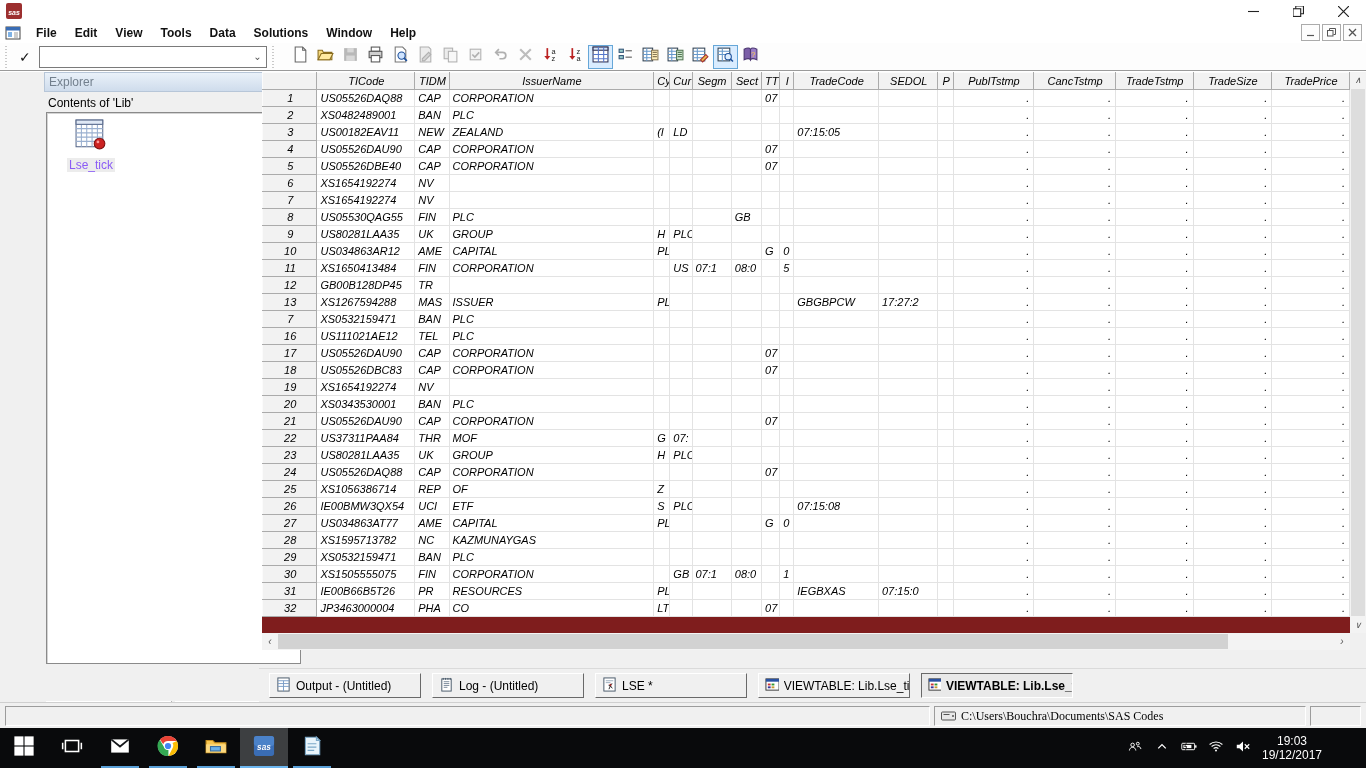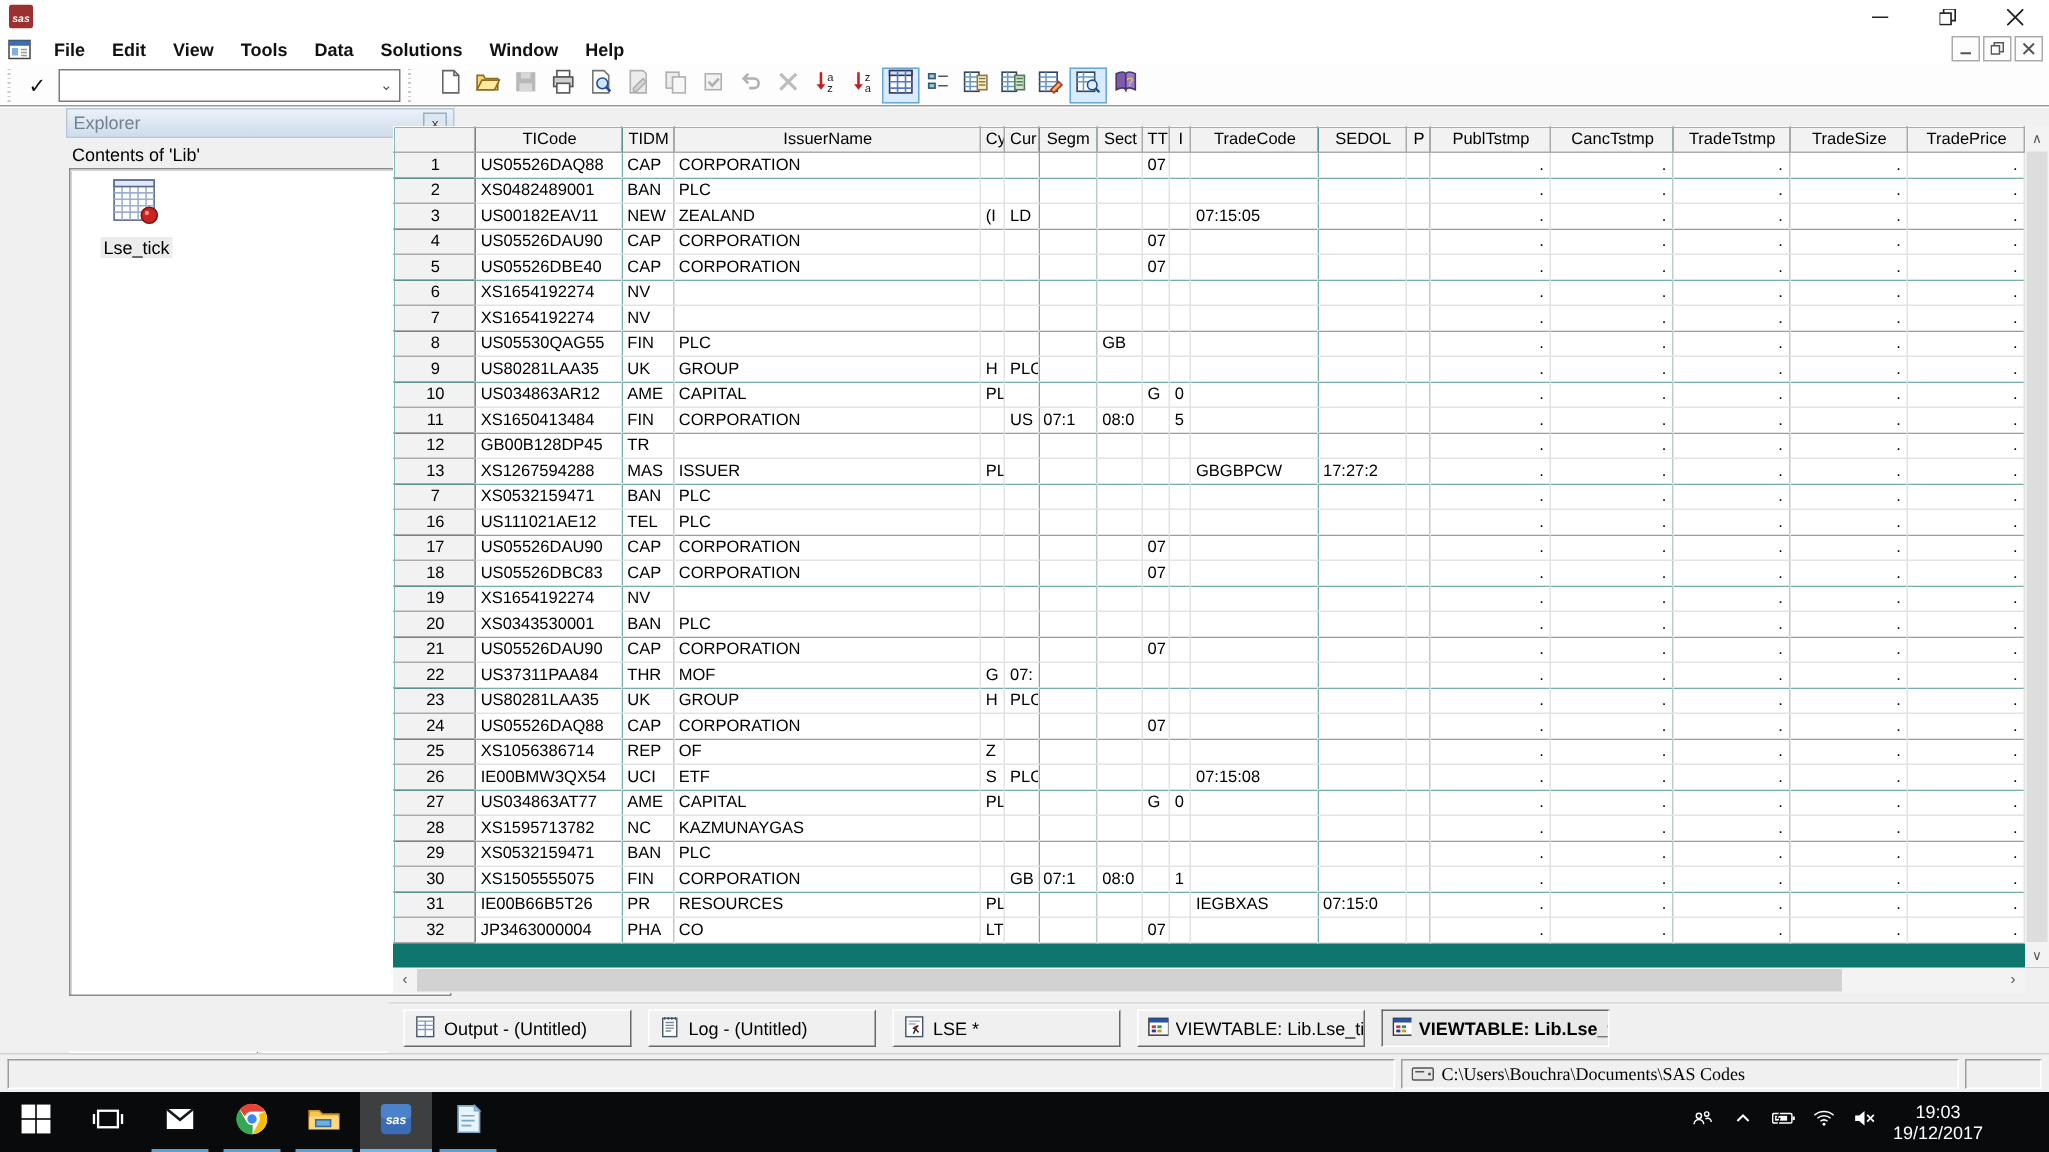--- a/index.html
+++ b/index.html
@@ -38,27 +38,27 @@
 
   
   #explorer-dock { position:absolute; left:0; top:0; width:259px; height:600px; background:#f0f0f0;margin-left:44px; }
   #explorer-title { height:20px; background:linear-gradient(#eaf1f9,#cfdcec); border:1px solid #b7c6d8; display:flex; align-items:center; padding:0 4px; }
   #explorer-title .t { font-size:12px; color:#7a8global7; color:#73808e; }
   #explorer-close { margin-left:auto; width:16px; height:14px; background:#dde7f2; border:1px solid #9ab0c8; font-size:9px; color:#333; display:flex; align-items:center; justify-content:center; }
   #contents-label { font-size:12px; color:#000; padding:4px 4px 2px 4px; background:#f0f0f0; }
   #explorer-box { margin:0 2px; height:552px; border:1px solid #8a8a8a; background:#fff; box-shadow:inset 1px 1px 0 #d4d4d4; padding:6px 0 0 12px; }
   #dataset-item { width:64px; text-align:center; }
   #dataset-item svg { width:32px; height:32px; }
-  #dataset-label { font-size:12px; color:#000000; background:#ececec; display:inline-block; padding:0 2px; margin-top:2px; }
+  #dataset-label { font-size:12px; color:#8b5cf6; background:#ececec; display:inline-block; padding:0 2px; margin-top:2px; }
   #dock-tabs { position:absolute; left:0; top:628px; width:259px; height:26px; display:flex; gap:3px; padding:1px 2px;text-align:right; }
   .dock-tab { flex:1; height:24px; background:#f0f0f0; border:1px solid; border-color:#ffffff #696969 #696969 #ffffff; display:flex; align-items:center; padding-left:6px; gap:5px; font-size:12px; color:#000; }
   .dock-tab svg { width:15px; height:15px; }
 
   
-  #table-region { position:absolute; left:262px; top:12px; width:1104px; height:578px; background:#0f766e; }
+  #table-region { position:absolute; left:262px; top:0; width:1104px; height:578px; background:#7f1d1d;font-style:italic; }
   #grid { border-collapse:collapse; table-layout:fixed; width:1088px; }
   #grid td { height:17px; font-size:11px; color:#000; white-space:nowrap; overflow:hidden; padding:0 2px 0 3px; border-right:1px solid #e3e3e3; border-bottom:1px solid #e3e3e3; background:#fff; }
   #grid td.num { background:#f2f2f2; text-align:center; border-top:1px solid #fbfbfb; border-left:1px solid #fbfbfb; border-right:1px solid #ababab; border-bottom:1px solid #ababab; }
   #grid tr.head td { background:#f2f2f2; text-align:center; border-top:1px solid #fbfbfb; border-left:1px solid #fbfbfb; border-right:1px solid #ababab; border-bottom:1px solid #ababab; }
   #grid td.miss { text-align:right; padding-right:4px; }
 
   
   #vscroll { position:absolute; right:0; top:0; width:16px; height:561px; background:#f3f3f3; }
   #vscroll .arr { height:16px; display:flex; align-items:center; justify-content:center; color:#555; font-size:9px; }
   #vscroll .thumb { position:absolute; left:1px; right:1px; top:17px; bottom:17px; background:#ddd; }

